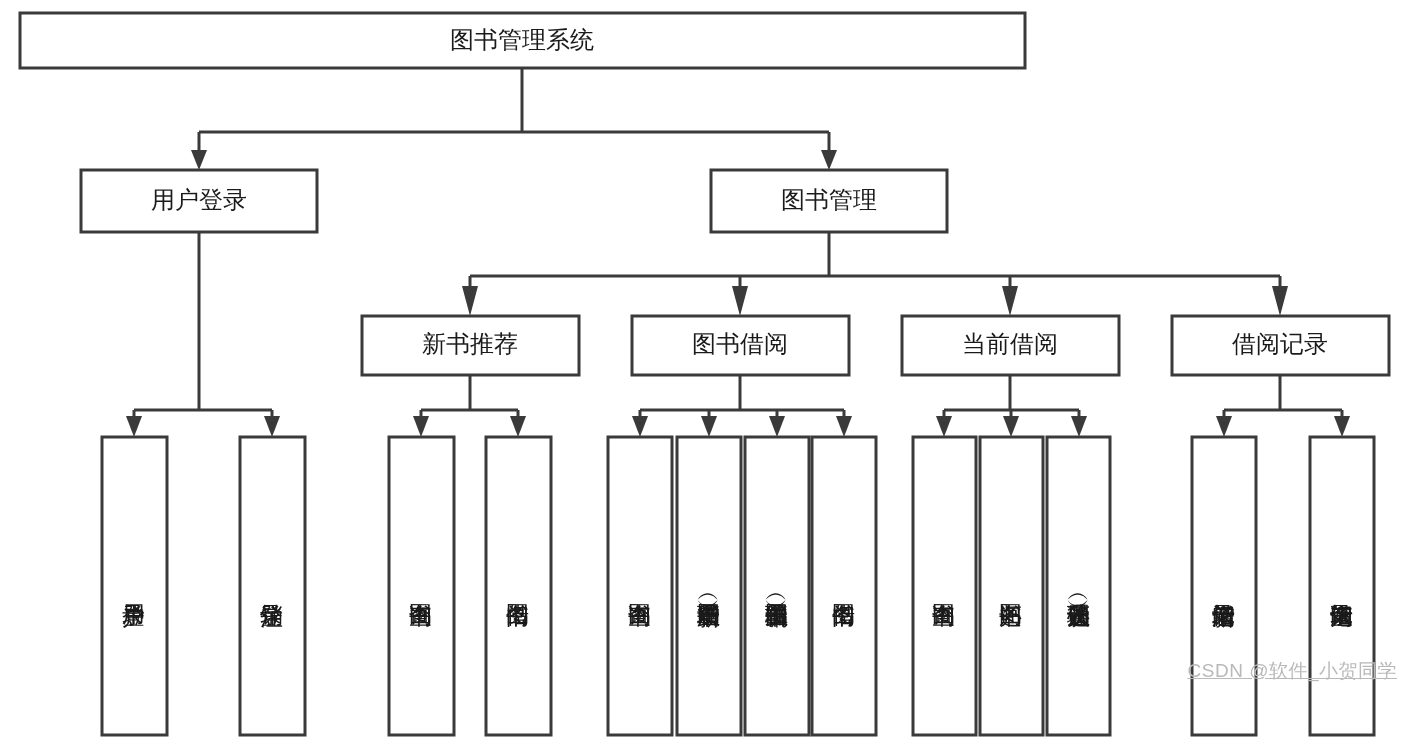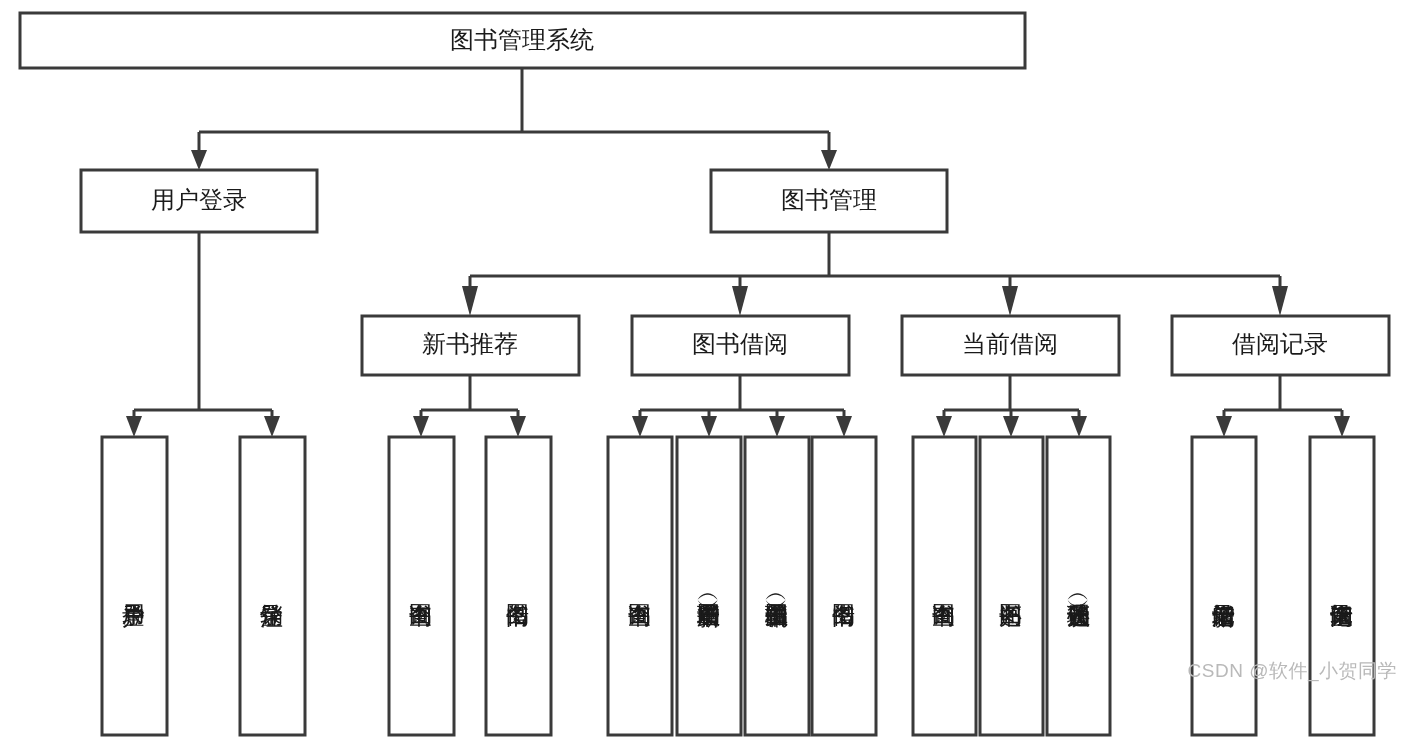--- a/index.html
+++ b/index.html
@@ -59,20 +59,21 @@
   .watermark {
     position: absolute;
     right: 8px;
     bottom: 6px;
     font-family: "Liberation Sans", "DejaVu Sans", sans-serif;
     font-size: 19px;
     color: #b9b9b9;
     letter-spacing: 0.5px;
     user-select: none;
     pointer-events: none;
+    text-decoration: underline;
   }
 </style>
 </head>
 <body>
 
 <div id="diagram-root">
 
   <svg class="flow" viewBox="0 0 1405 747" xmlns="http://www.w3.org/2000/svg">
 
     <defs>

